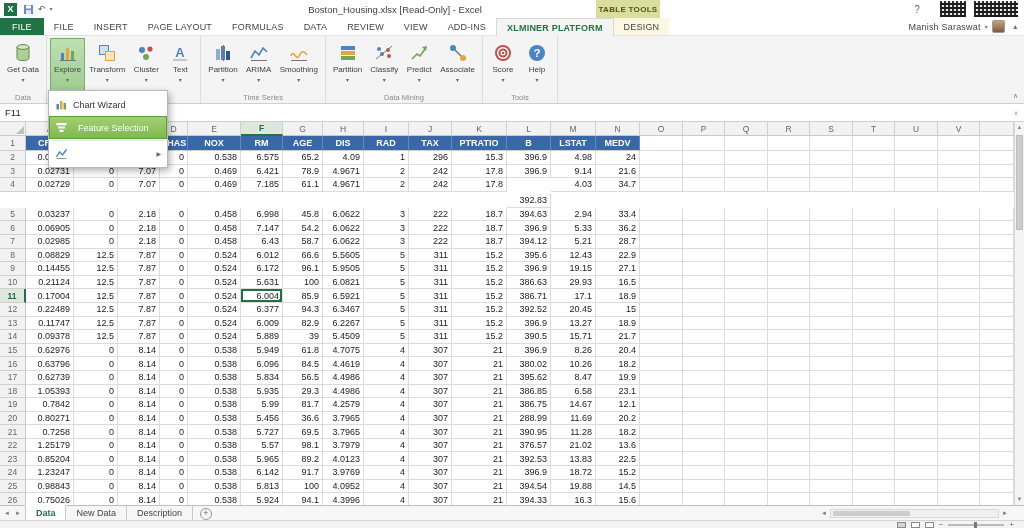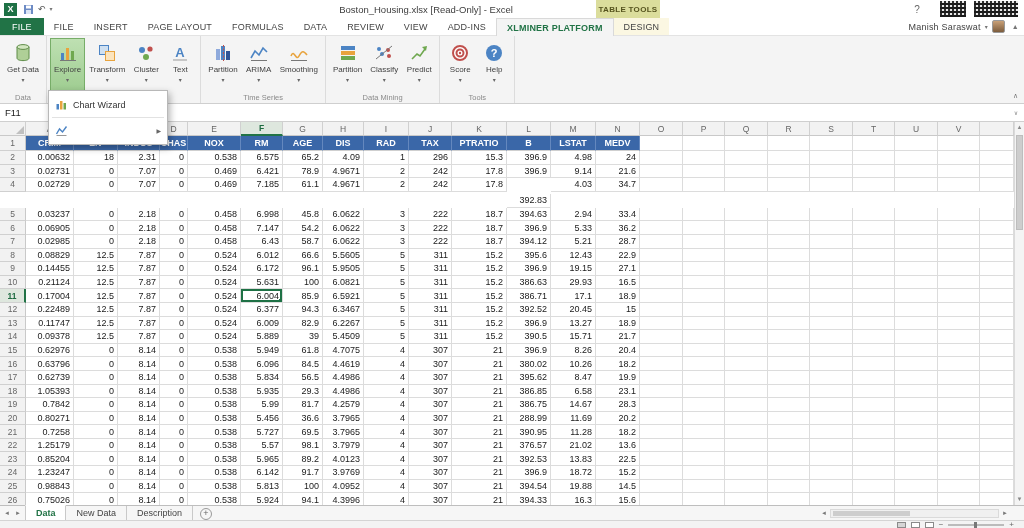--- a/index.html
+++ b/index.html
@@ -6,21 +6,21 @@
   .app{position:relative;width:1024px;height:528px;background:#fff;overflow:hidden;
        font-family:"Liberation Sans",sans-serif;box-shadow:inset 0 0 0 1px #1E7145;}
   *{box-sizing:border-box}
 
   
   .titlebar{position:absolute;top:0;left:0;right:0;height:18px;background:#fff;display:flex;align-items:center}
   .app-icon{width:13px;height:13px;margin:0 4px 0 4px;background:#1E7145;color:#fff;font-size:9px;font-weight:bold;
             display:flex;align-items:center;justify-content:center;flex:none}
   .qat{margin:0 2px;color:#555;font-size:9px;line-height:1;display:flex;align-items:center}
   .qat.car{font-size:6px;color:#777}
-  .title{position:absolute;left:216px;width:420px;text-align:center;font-size:9.5px;color:#404040;white-space:nowrap;overflow:hidden}
+  .title{position:absolute;left:185px;width:420px;text-align:center;font-size:9.5px;color:#404040;white-space:nowrap;overflow:hidden}
   .tt{position:absolute;left:596px;top:0;width:64px;height:18px;background:#DBDD9C;color:#55531e;
       font-size:8px;font-weight:bold;display:flex;align-items:center;justify-content:center;letter-spacing:.3px}
   .thelp{position:absolute;right:100px;top:2px;width:14px;height:14px;color:#666;font-size:10px;
          display:flex;align-items:center;justify-content:center}
   .artifact{position:absolute;top:1px;height:16px;
      background:repeating-linear-gradient(0deg,#1b1b1b 0 2px,transparent 2px 4px),
                 repeating-linear-gradient(90deg,#2e2e2e 0 2px,#e8e8e8 2px 4px)}
   .a1{right:58px;width:26px}
   .a2{right:6px;width:44px}
 
@@ -283,20 +283,31 @@
         <span class="car">▾</span>
       </div>
       <div class="rbtn">
         <span class="ric">
           <svg width="22" height="22" viewBox="0 0 22 22">
               <polyline points="4,17 9,12 12,14 17,7" fill="none" stroke="#6FA84F" stroke-width="1.6"></polyline>
               <path d="M14 5l5-1-1 5z" fill="#6FA84F"></path>
             </svg>
         </span>
         <span class="lbl">Predict</span>
+        <span class="car">▾</span>
+      </div>
+      <div class="rbtn">
+        <span class="ric">
+          <svg width="22" height="22" viewBox="0 0 22 22">
+              <line x1="8" y1="8" x2="14" y2="14" stroke="#777" stroke-width="1.5"></line>
+              <circle cx="6" cy="6" r="3" fill="#4C84C4"></circle>
+              <circle cx="16" cy="16" r="3" fill="#E8A33D"></circle>
+            </svg>
+        </span>
+        <span class="lbl">Associate</span>
         <span class="car">▾</span>
       </div>
       <div class="rgroup-label">Data Mining</div>
     </div>
 
     <div class="rgroup">
       <div class="rbtn">
         <span class="ric">
           <svg width="22" height="22" viewBox="0 0 22 22">
               <circle cx="11" cy="11" r="7" fill="#fff" stroke="#C0504D" stroke-width="2"></circle>
@@ -834,21 +845,21 @@
         <div class="cell" style="width: 28px; height: 13.6px;">0</div>
         <div class="cell" style="width: 53px; height: 13.6px;">0.538</div>
         <div class="cell" style="width: 42px; height: 13.6px;">5.99</div>
         <div class="cell" style="width: 40px; height: 13.6px;">81.7</div>
         <div class="cell" style="width: 41px; height: 13.6px;">4.2579</div>
         <div class="cell" style="width: 45px; height: 13.6px;">4</div>
         <div class="cell" style="width: 43px; height: 13.6px;">307</div>
         <div class="cell" style="width: 55px; height: 13.6px;">21</div>
         <div class="cell" style="width: 44px; height: 13.6px;">386.75</div>
         <div class="cell" style="width: 45px; height: 13.6px;">14.67</div>
-        <div class="cell" style="width: 44px; height: 13.6px;">28.3</div>
+        <div class="cell" style="width: 44px; height: 13.6px;">12.1</div>
         <div class="cell" style="width: 43px; height: 13.6px;"></div>
         <div class="cell" style="width: 42px; height: 13.6px;"></div>
         <div class="cell" style="width: 43px; height: 13.6px;"></div>
         <div class="cell" style="width: 42px; height: 13.6px;"></div>
         <div class="cell" style="width: 43px; height: 13.6px;"></div>
         <div class="cell" style="width: 42px; height: 13.6px;"></div>
         <div class="cell" style="width: 43px; height: 13.6px;"></div>
         <div class="cell" style="width: 42px; height: 13.6px;"></div>
         <div class="cell" style="width: 34px; height: 13.6px;"></div>
       </div>
@@ -1071,20 +1082,31 @@
   <div class="menu">
     <div class="mitem">
       <span class="mic">
         <svg width="13" height="13" viewBox="0 0 13 13">
             <rect x="1.5" y="6" width="2.5" height="5.5" fill="#4C84C4"></rect>
             <rect x="5" y="3" width="2.5" height="8.5" fill="#E8A33D"></rect>
             <rect x="8.5" y="5" width="2.5" height="6.5" fill="#6FA84F"></rect>
           </svg>
       </span>
       <span>Chart Wizard</span>
+    </div>
+    <div class="mitem hl">
+      <span class="mic">
+        <svg width="13" height="13" viewBox="0 0 13 13">
+            <rect x="1.5" y="2" width="10" height="2.2" fill="#fff"></rect>
+            <rect x="3" y="5.4" width="7" height="2.2" fill="#E9F4DF"></rect>
+            <rect x="4.5" y="8.8" width="4" height="2.2" fill="#fff"></rect>
+          </svg>
+      </span>
+      <span></span>
+      <span>Feature Selection</span>
     </div>
     <div class="msep"></div>
     <div class="mitem two">
       <span class="mic">
         <svg width="13" height="13" viewBox="0 0 13 13">
             <polyline points="1.5,10 4.5,5 7.5,8 11.5,2.5" fill="none" stroke="#4C84C4" stroke-width="1.4"></polyline>
             <line x1="1.5" y1="11.5" x2="11.5" y2="11.5" stroke="#999"></line>
           </svg>
       </span>
       <span class="marr">▶</span>

